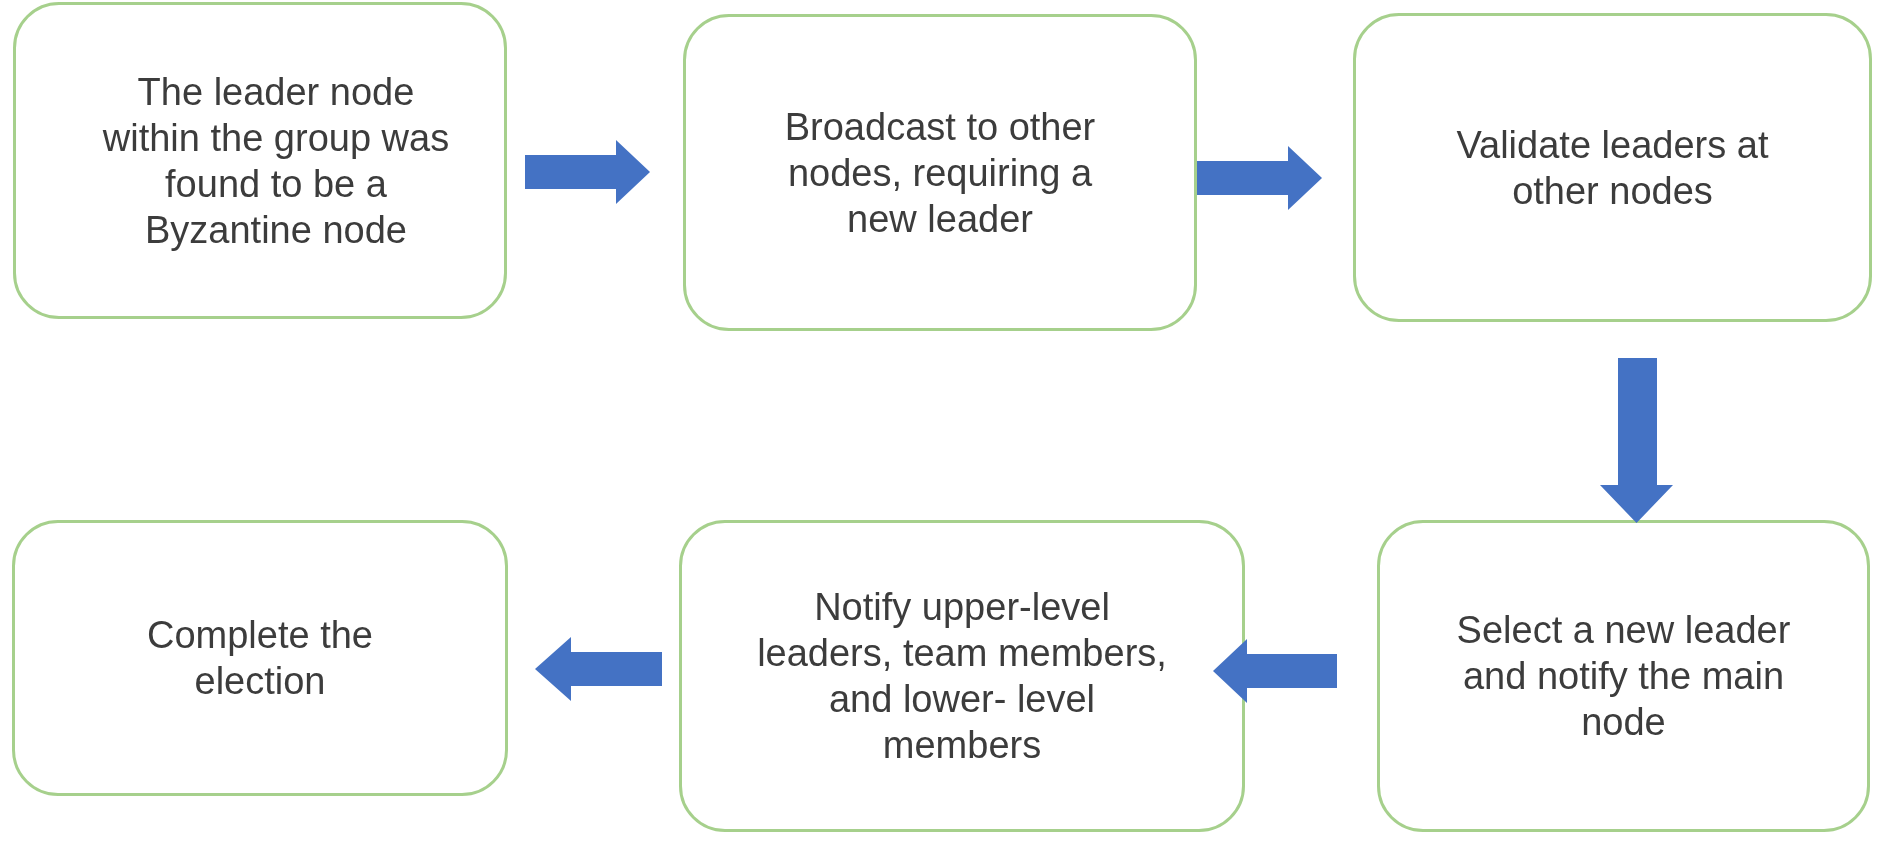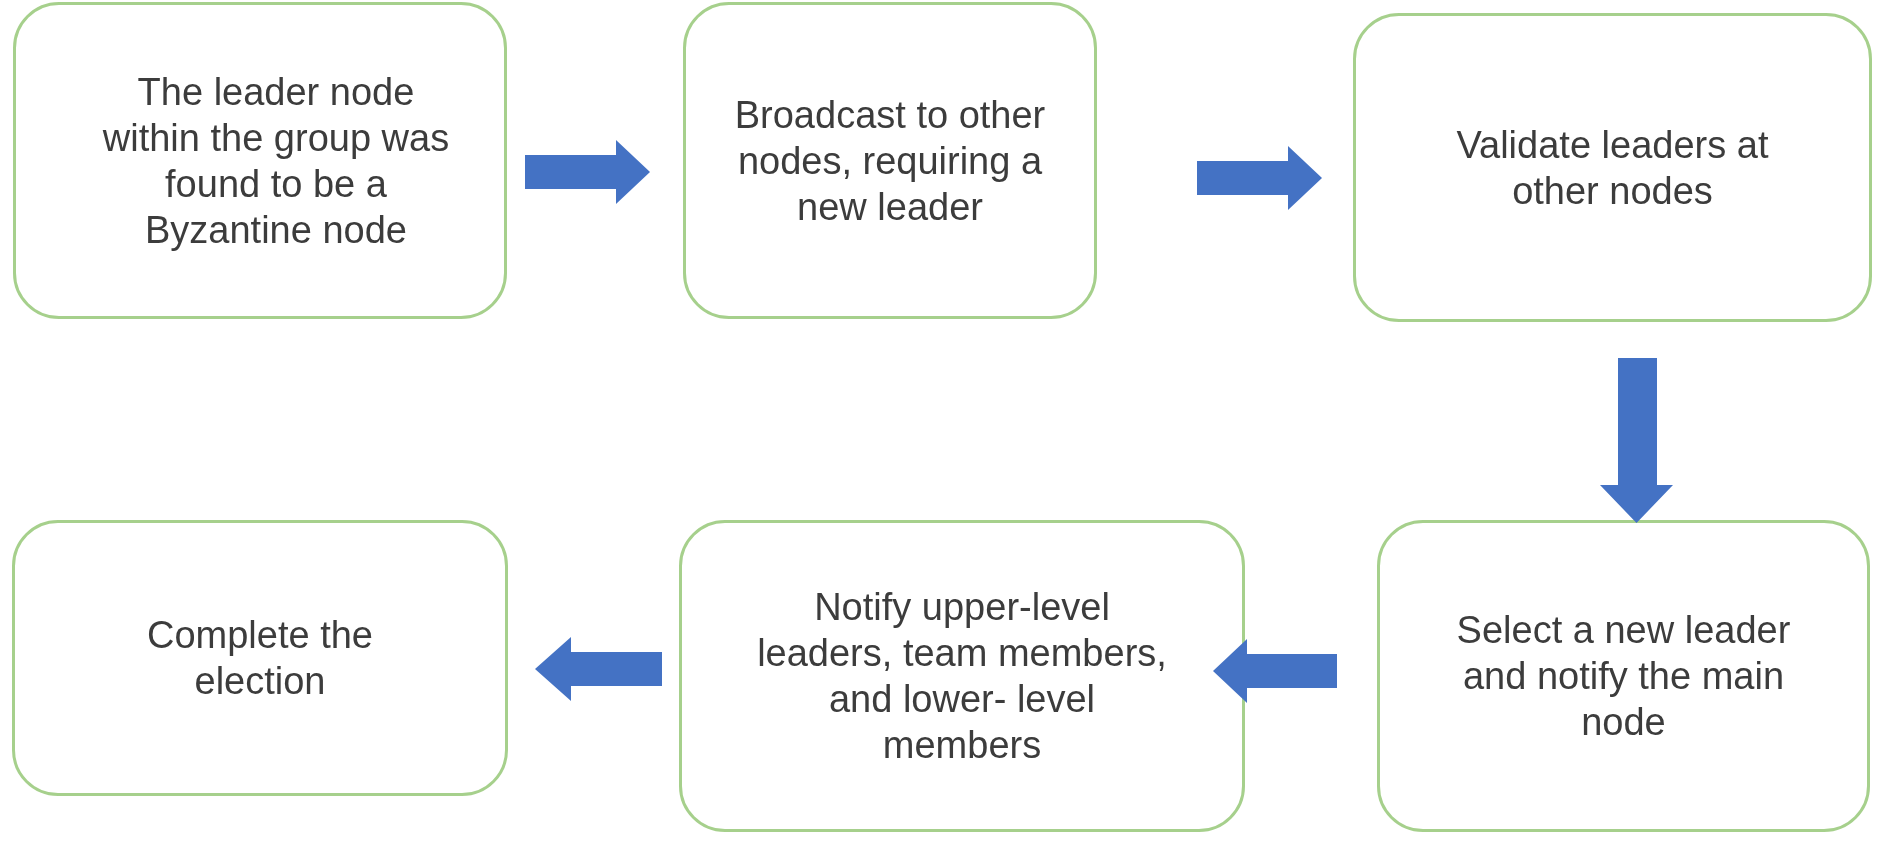--- a/index.html
+++ b/index.html
@@ -43,21 +43,21 @@
 
 <div class="canvas">
 
   <div class="node" style="left:13px; top:2px; width:494px; height:317px;padding-left:32px;">
     <div class="label">The leader node
 within the group was
 found to be a
 Byzantine node</div>
   </div>
 
-  <div class="node" style="left:683px; top:2px; width:414px; height:317px;">
+  <div class="node" style="left:683px; top:14px; width:514px; height:317px;">
     <div class="label">Broadcast to other
 nodes, requiring a
 new leader</div>
   </div>
 
   <div class="node" style="left:1377px; top:520px; width:493px; height:312px;">
     <div class="label">Select a new leader
 and notify the main
 node</div>
   </div>

